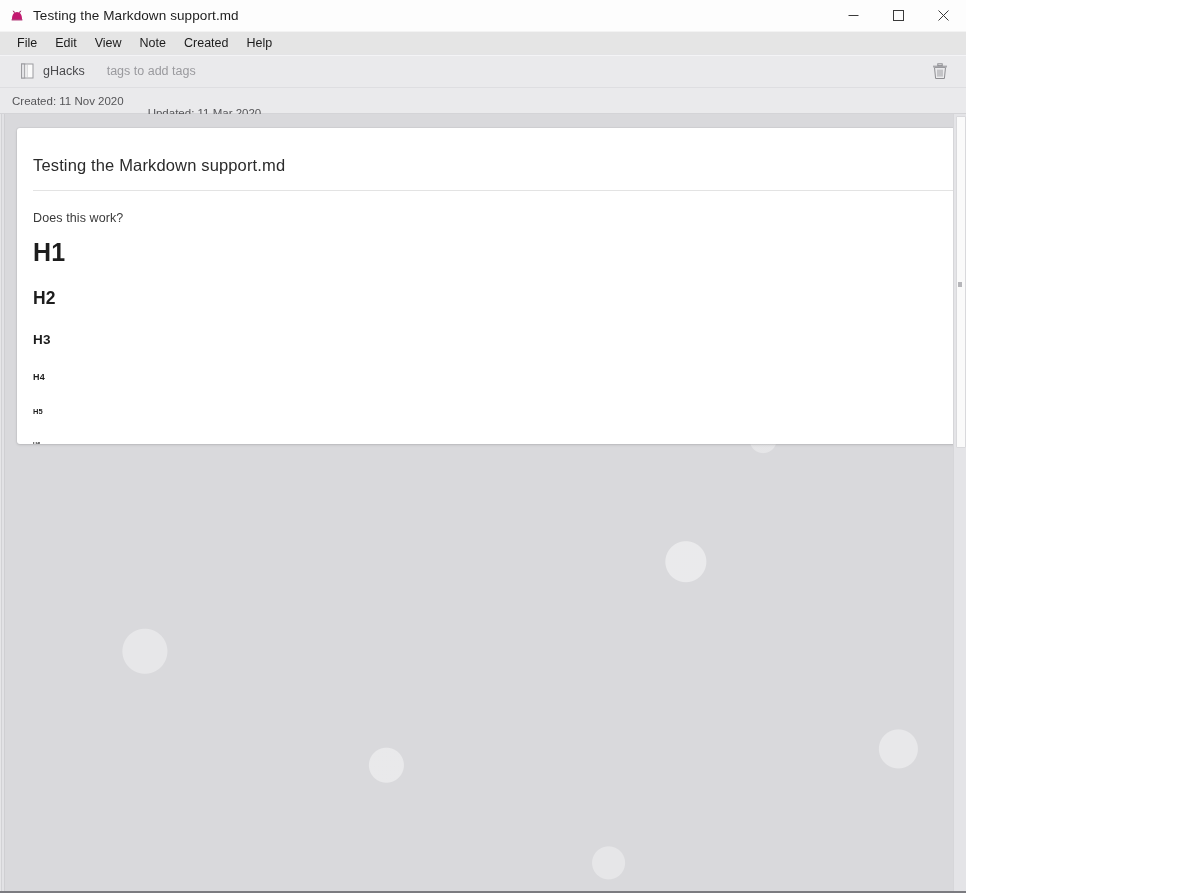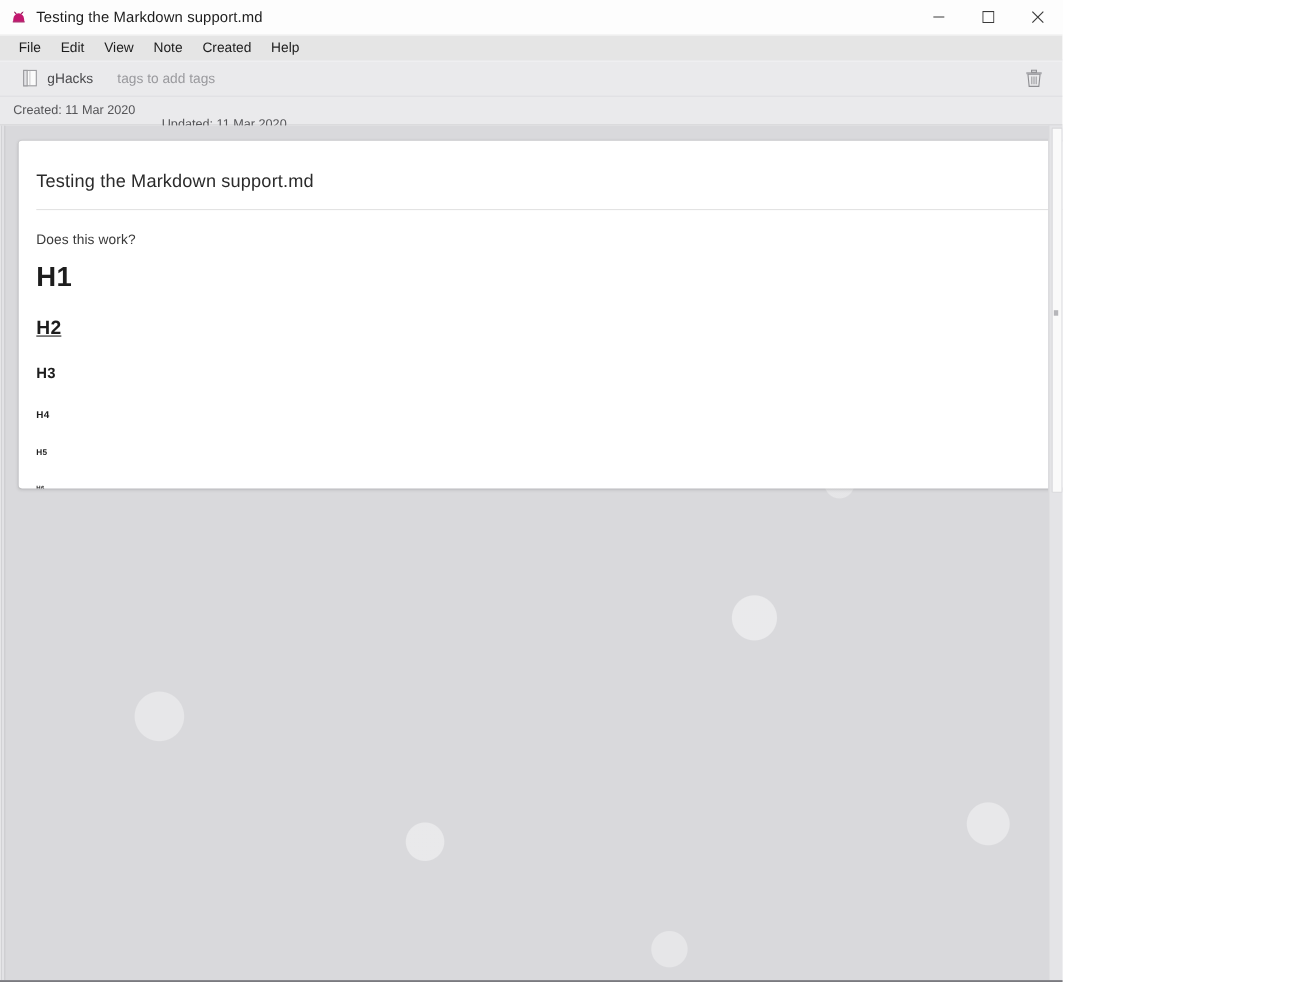--- a/index.html
+++ b/index.html
@@ -222,21 +222,21 @@
   .note-body {
     padding: 0 16px;
   }
   .md-p {
     font-size: 12.5px;
     color: #3a3a3a;
     margin: 20px 0 0 0;
     letter-spacing: 0.1px;
   }
   .md-h1 { font-size: 25px;   font-weight: bold; color: #1d1d1d; margin: 13px 0 0 0; letter-spacing: 0.2px; }
-  .md-h2 { font-size: 17.5px; font-weight: bold; color: #1d1d1d; margin: 21px 0 0 0; letter-spacing: 0.2px; text-decoration: underline; }
+  .md-h2 { font-size: 17.5px; font-weight: bold; color: #1d1d1d; margin: 21px 0 0 0; letter-spacing: 0.2px; }
   .md-h3 { font-size: 13.5px; font-weight: bold; color: #1d1d1d; margin: 23px 0 17px 0; letter-spacing: 0.2px; }
   .md-h4 { font-size: 9px;    font-weight: bold; color: #1d1d1d; margin: 25px 0 0 0; letter-spacing: 0.2px; }
   .md-h5 { font-size: 7.5px;  font-weight: bold; color: #1d1d1d; margin: 25px 0 0 0; letter-spacing: 0.2px; }
   .md-h6 { font-size: 5.5px;  font-weight: bold; color: #1d1d1d; margin: 25px 0 0 0; letter-spacing: 0.2px; }
 </style>
 </head>
 <body>
 
 <div class="window">
 
@@ -299,21 +299,21 @@
         <rect x="1" y="2.6" width="14" height="1.9" fill="#a9a9ad"></rect>
         <rect x="5.8" y="0.8" width="4.4" height="1.9" fill="none" stroke="#8d8d91" stroke-width="1"></rect>
         <line x1="6" y1="6.6" x2="6" y2="13.6" stroke="#9d9da1" stroke-width="1"></line>
         <line x1="8" y1="6.6" x2="8" y2="13.6" stroke="#9d9da1" stroke-width="1"></line>
         <line x1="10" y1="6.6" x2="10" y2="13.6" stroke="#9d9da1" stroke-width="1"></line>
       </svg>
     </span>
   </div>
 
   <div class="metabar">
-    <span class="meta-text">Created: 11 Mar 2020</span>
+    <span class="meta-text">Created: 11 Nov 2020</span>
     <span class="meta-text">Updated: 11 Mar 2020</span>
   </div>
 
   <div class="canvas">
     <div class="canvas-left-rail"></div>
 
     <div class="note-card">
       <div class="note-title">Testing the Markdown support.md</div>
       <div class="note-divider"></div>
       <div class="note-body">

